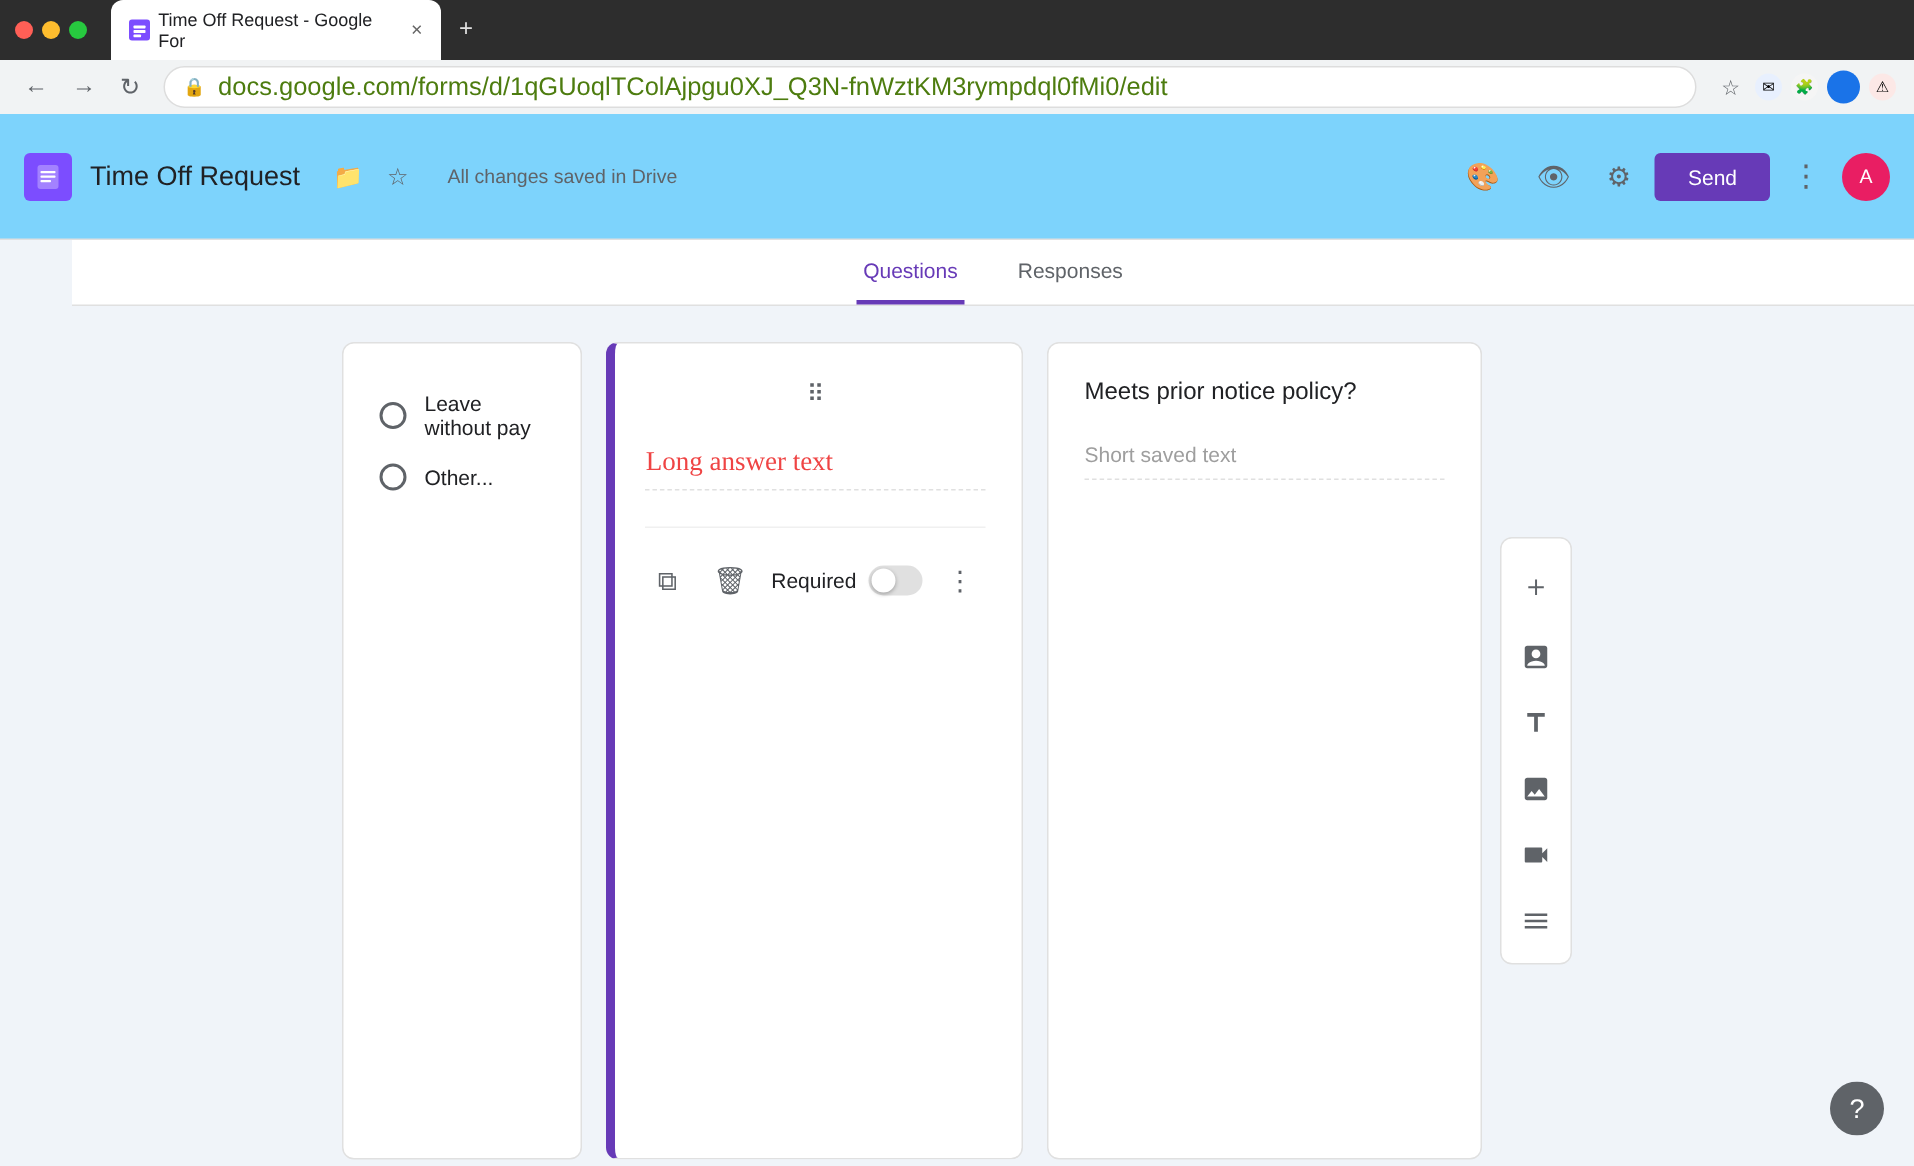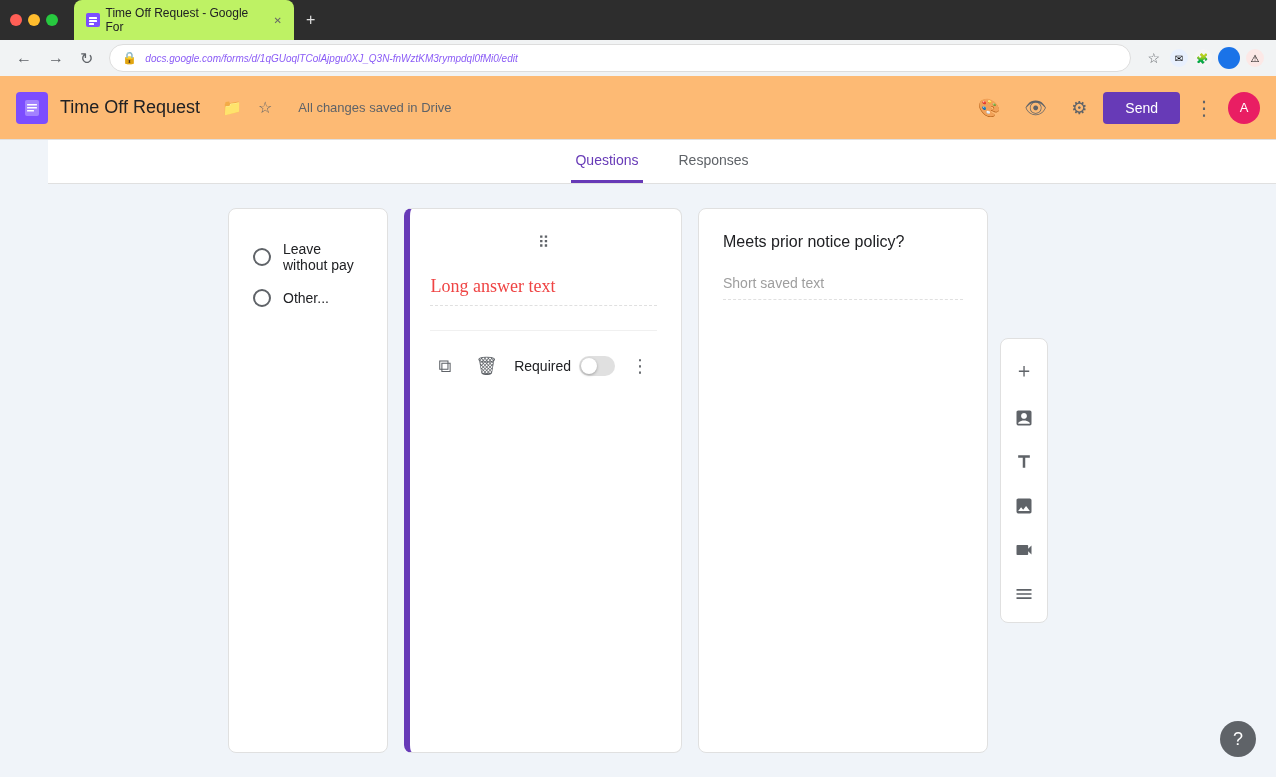--- a/index.html
+++ b/index.html
@@ -31,21 +31,21 @@
       background: #3c3c3c;
       border-radius: 8px 8px 0 0;
       padding: 6px 12px;
       display: flex;
       align-items: center;
       gap: 6px;
       color: #e0e0e0;
       font-size: 12px;
       max-width: 220px;
     }
-    .tab.active { background: #bef264; color: #202124; }
+    .tab.active { background: #ffffff; color: #202124; }
     .tab-icon { width: 14px; height: 14px; background: #7c4dff; border-radius: 2px; display: flex; align-items: center; justify-content: center; }
     .tab-icon svg { width: 10px; height: 10px; fill: white; }
     .tab-close { font-size: 10px; color: #666; cursor: pointer; margin-left: 4px; }
     .new-tab { background: none; border: none; color: #e0e0e0; font-size: 16px; cursor: pointer; padding: 4px 8px; }
 
     
     .address-bar {
       background: #f1f3f4;
       height: 36px;
       display: flex;
@@ -59,31 +59,31 @@
       flex: 1;
       background: white;
       border-radius: 20px;
       height: 28px;
       display: flex;
       align-items: center;
       padding: 0 12px;
       gap: 8px;
       border: 1px solid #ddd;
     }
-    .url-text { font-size: 10px; color: #8b5cf6; flex: 1; font-style: italic; }
+    .url-text { font-size: 17px; color: #4d7c0f; flex: 1; }
     .url-lock { color: #5f6368; font-size: 12px; }
     .browser-actions { display: flex; gap: 6px; align-items: center; }
     .browser-action-btn { background: none; border: none; cursor: pointer; color: #5f6368; font-size: 14px; padding: 4px; }
     .profile-circle { width: 22px; height: 22px; border-radius: 50%; background: #1a73e8; display: flex; align-items: center; justify-content: center; }
     .ext-icon { width: 18px; height: 18px; border-radius: 50%; display: flex; align-items: center; justify-content: center; font-size: 10px; }
 
     
     .forms-header {
-      background: #fdba74;
-      height: 64px;
+      background: #7dd3fc;
+      height: 84px;
       display: flex;
       align-items: center;
       padding: 0 16px;
       border-bottom: 1px solid #e0e0e0;
       gap: 12px;
     }
     .forms-logo { width: 32px; height: 32px; background: #7c4dff; border-radius: 4px; display: flex; align-items: center; justify-content: center; }
     .forms-logo svg { width: 20px; height: 20px; fill: white; }
     .doc-title { font-size: 18px; color: #202124; font-weight: 400; }
     .header-icons { display: flex; gap: 4px; align-items: center; margin-left: 4px; }

